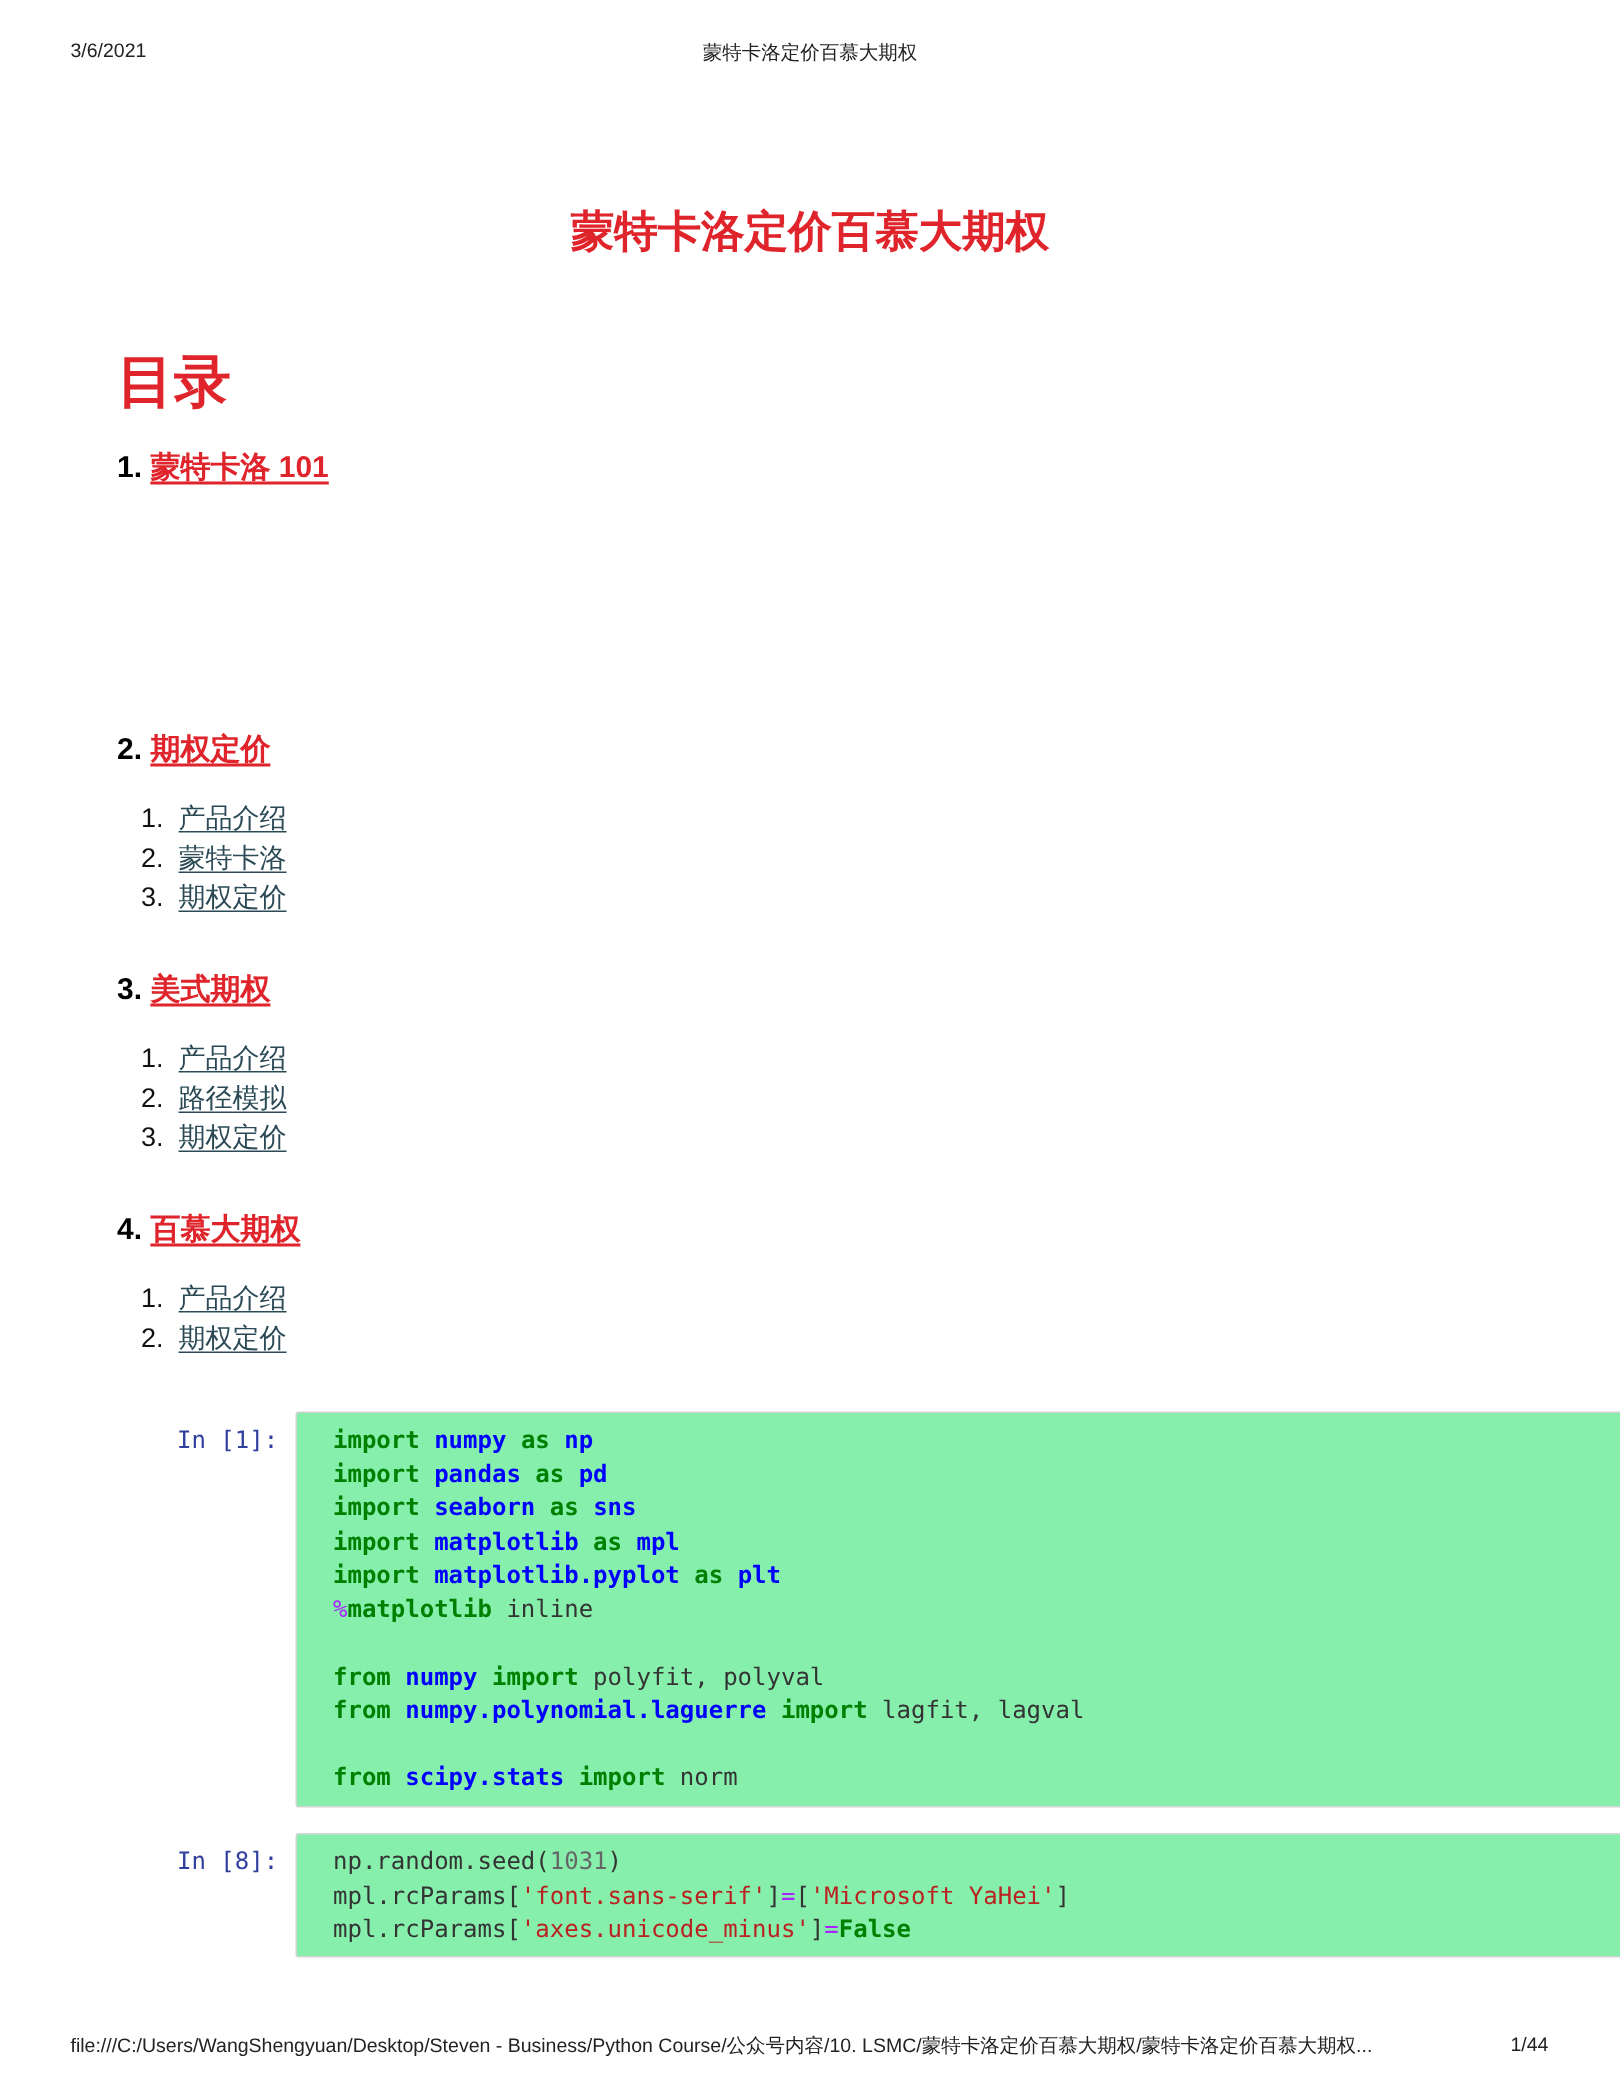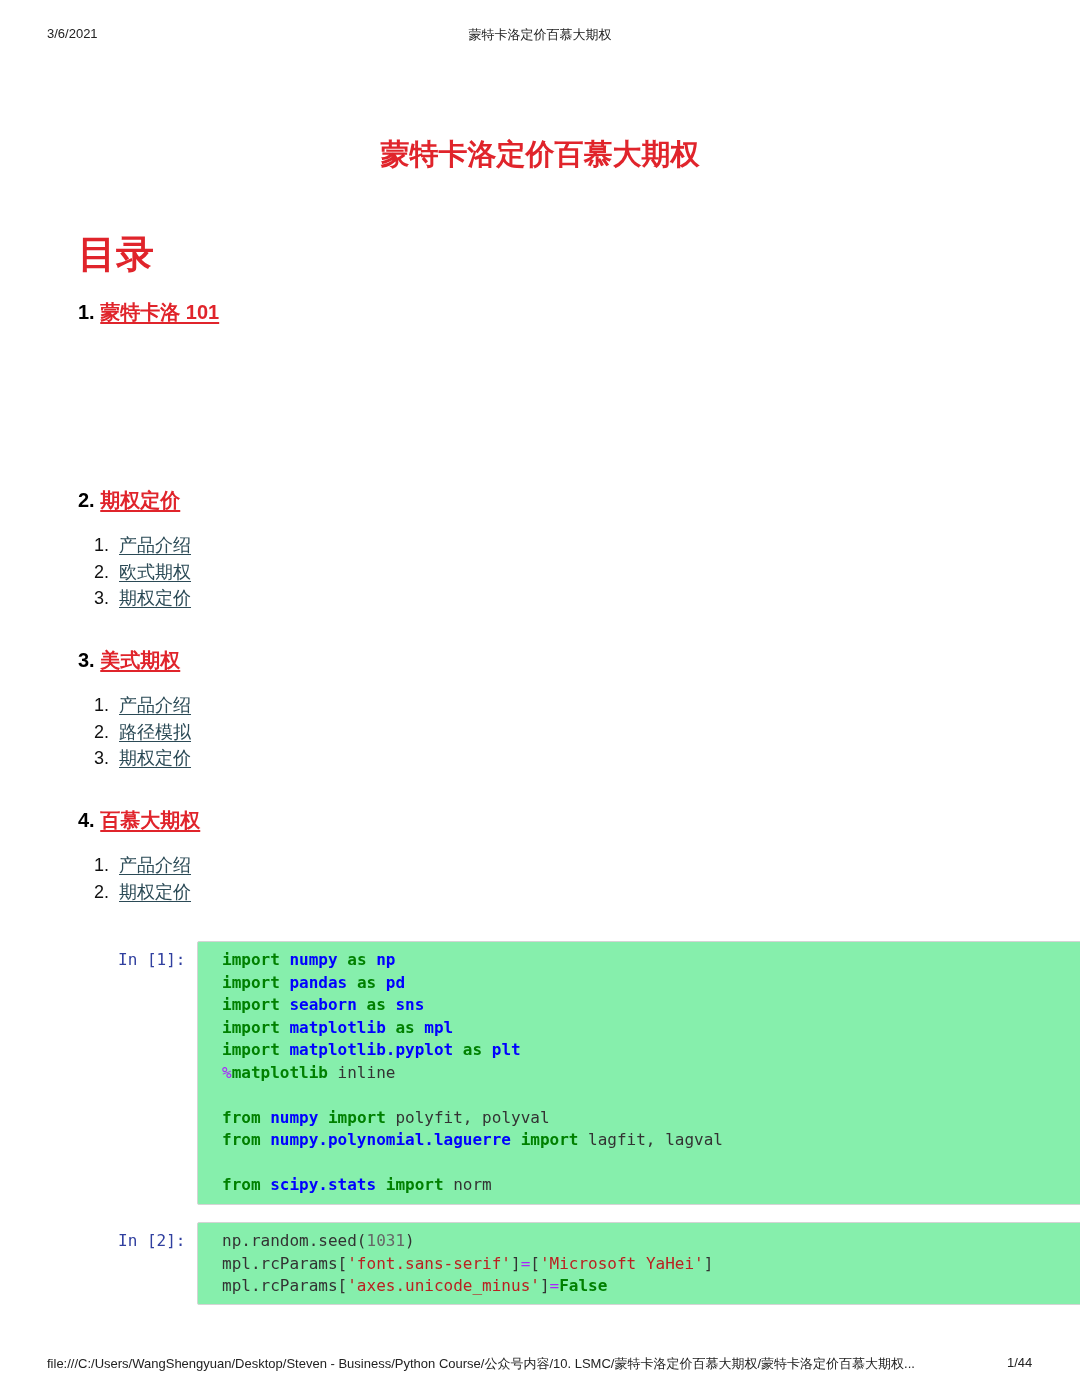--- a/index.html
+++ b/index.html
@@ -58,21 +58,21 @@
   </div>
 </div>
 
 <div class="section" style="top:484px;">
   <div class="section-heading">
     <span class="num">2.</span>
     <a href="#">期权定价</a>
   </div>
   <ul class="sub-list">
     <li><span class="n">1.</span> <a href="#">产品介绍</a></li>
-    <li><span class="n">2.</span> <a href="#">欧式期权</a></li>
+    <li><span class="n">2.</span> <a href="#">蒙特卡洛</a></li>
     <li><span class="n">3.</span> <a href="#">期权定价</a></li>
   </ul>
 </div>
 
 <div class="section" style="top:644px;">
   <div class="section-heading">
     <span class="num">3.</span>
     <a href="#">美式期权</a>
   </div>
   <ul class="sub-list">
@@ -94,21 +94,21 @@
 </div>
 
 <div class="cell" style="top:941px;">
   <div class="prompt">In [1]:</div>
   <div class="code-box" style="height:264px;">
     <div class="code"><div><span class="kw">import</span><span> </span><span class="nn">numpy</span><span> </span><span class="kw">as</span><span> </span><span class="nn">np</span></div><div><span class="kw">import</span><span> </span><span class="nn">pandas</span><span> </span><span class="kw">as</span><span> </span><span class="nn">pd</span></div><div><span class="kw">import</span><span> </span><span class="nn">seaborn</span><span> </span><span class="kw">as</span><span> </span><span class="nn">sns</span></div><div><span class="kw">import</span><span> </span><span class="nn">matplotlib</span><span> </span><span class="kw">as</span><span> </span><span class="nn">mpl</span></div><div><span class="kw">import</span><span> </span><span class="nn">matplotlib.pyplot</span><span> </span><span class="kw">as</span><span> </span><span class="nn">plt</span></div><div><span class="op">%</span><span class="mg">matplotlib</span><span> inline</span></div><div>&nbsp;</div><div><span class="kw">from</span><span> </span><span class="nn">numpy</span><span> </span><span class="kw">import</span><span> polyfit, polyval</span></div><div><span class="kw">from</span><span> </span><span class="nn">numpy.polynomial.laguerre</span><span> </span><span class="kw">import</span><span> lagfit, lagval</span></div><div>&nbsp;</div><div><span class="kw">from</span><span> </span><span class="nn">scipy.stats</span><span> </span><span class="kw">import</span><span> norm</span></div></div>
   </div>
 </div>
 
 <div class="cell" style="top:1222px;">
-  <div class="prompt">In [2]:</div>
+  <div class="prompt">In [8]:</div>
   <div class="code-box" style="height:83px;">
     <div class="code"><div><span>np.random.seed(</span><span class="num">1031</span><span>)</span></div><div><span>mpl.rcParams[</span><span class="str">'font.sans-serif'</span><span>]</span><span class="op">=</span><span>[</span><span class="str">'Microsoft YaHei'</span><span>]</span></div><div><span>mpl.rcParams[</span><span class="str">'axes.unicode_minus'</span><span>]</span><span class="op">=</span><span class="bool">False</span></div></div>
   </div>
 </div>
 
 <div class="print-footer">
   <span class="url">file:///C:/Users/WangShengyuan/Desktop/Steven - Business/Python Course/公众号内容/10. LSMC/蒙特卡洛定价百慕大期权/蒙特卡洛定价百慕大期权...</span>
   <span class="pageno">1/44</span>
 </div>
 

